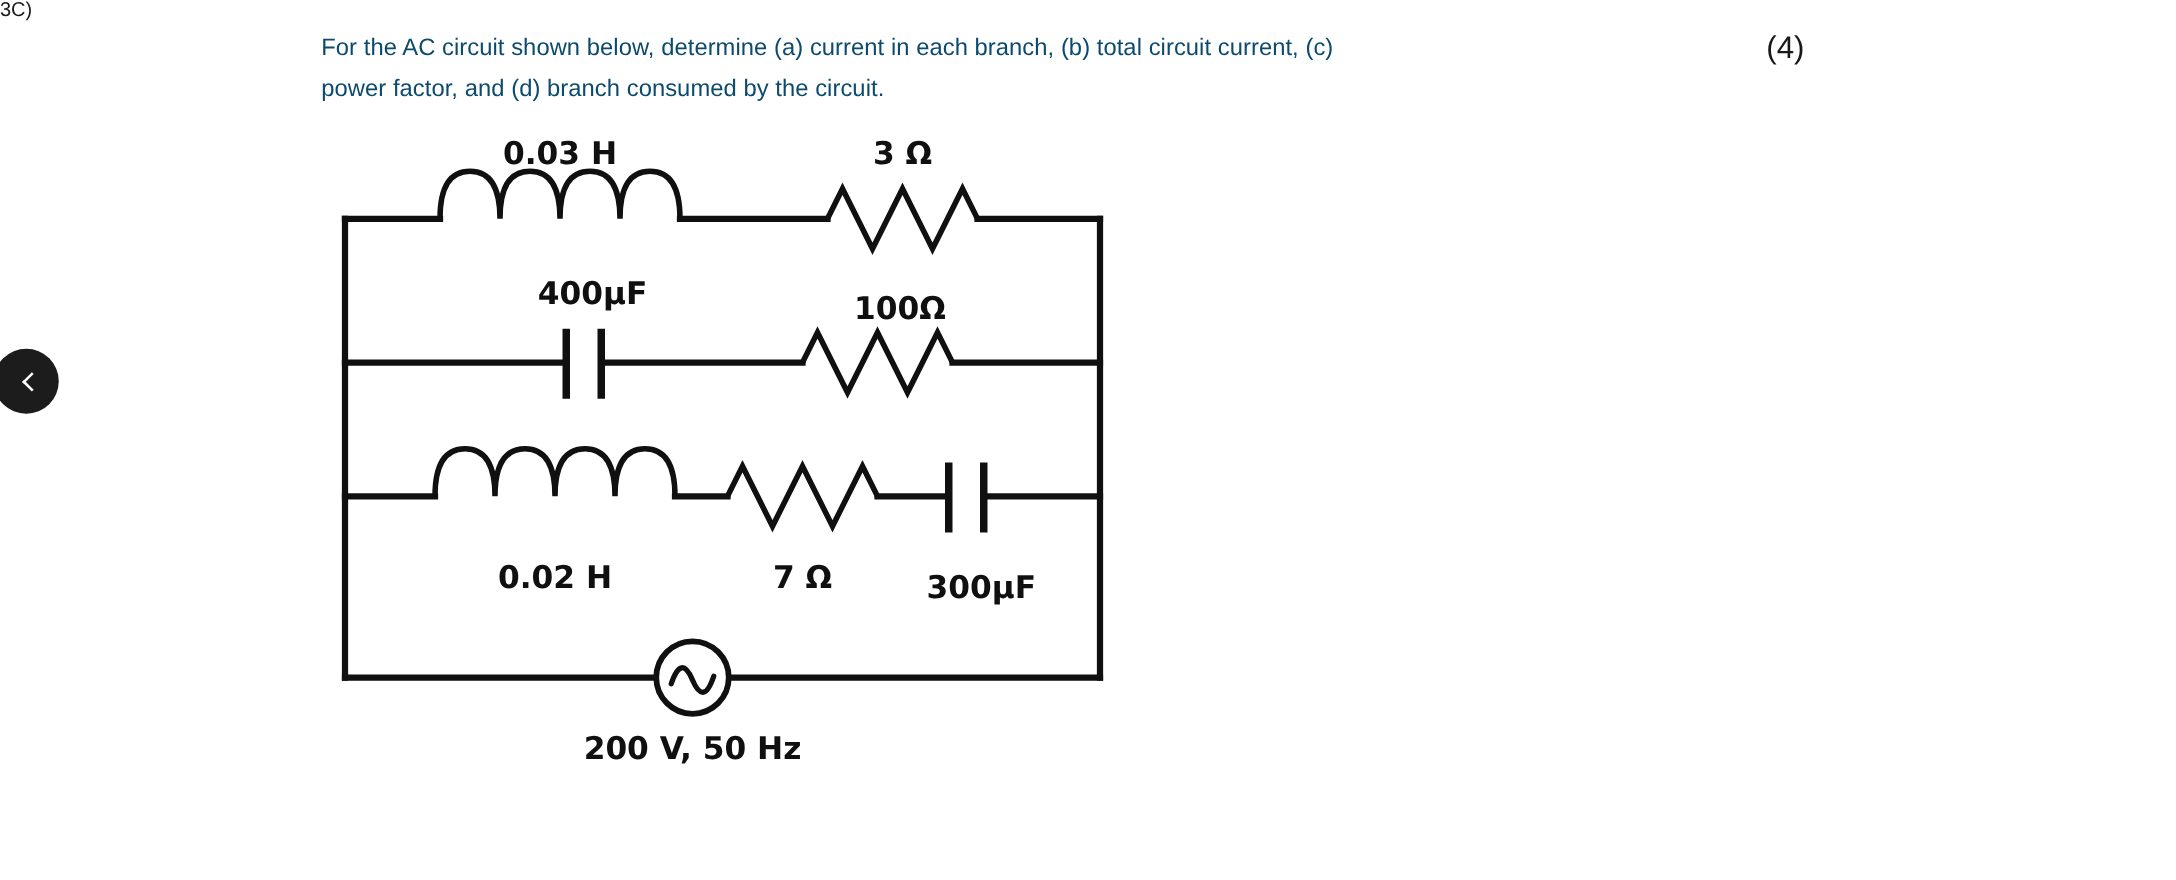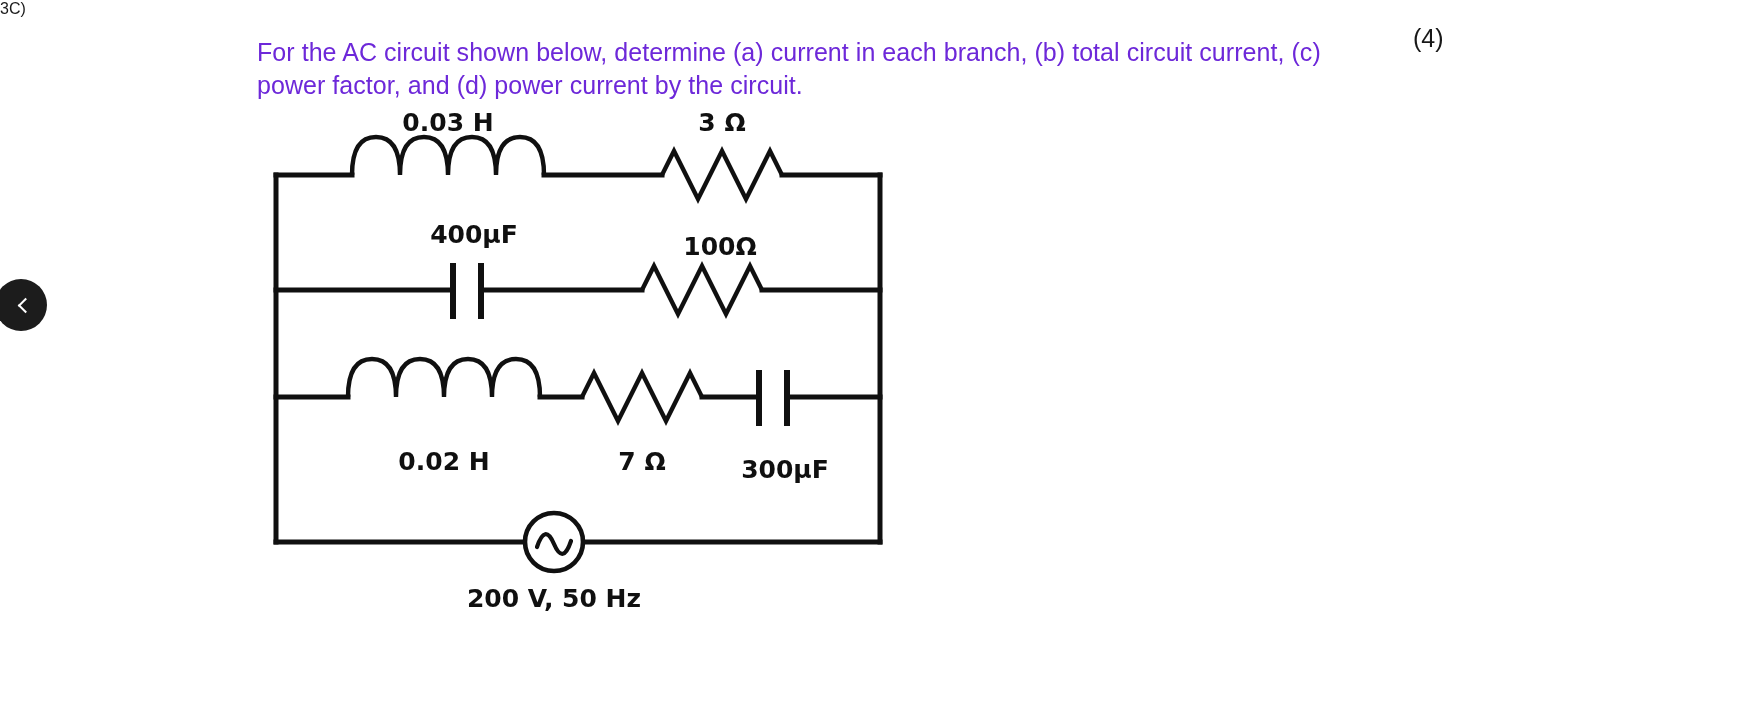--- a/index.html
+++ b/index.html
@@ -21,26 +21,26 @@
   #question-block {
     position: absolute;
     left: 0;
     top: 0;
     width: 1741px;
     height: 100px;
   }
   #question-text {
     position: absolute;
     left: 257px;
-    top: 36px;
+    top: 22px;
     width: 1120px;
-    font-size: 25px;
+    font-size: 19px;
     line-height: 33px;
     letter-spacing: 0.05px;
-    color: #6d28d9;
+    color: #0c4a6e;
   }
   .qline { display: block; white-space: nowrap; }
   #question-marks {
     position: absolute;
     left: 1413px;
     top: 22px;
     font-size: 25px;
     line-height: 33px;
     color: #181818;
     white-space: nowrap;
@@ -121,21 +121,21 @@
   }
 </style>
 </head>
 <body>
 
 <div id="question-block">
   <div>3C)</div>
 
   <div id="question-text">
     <span class="qline">For the AC circuit shown below, determine (a) current in each branch, (b) total circuit current, (c)</span>
-    <span class="qline">power factor, and (d) power current by the circuit.</span>
+    <span class="qline">power factor, and (d) branch consumed by the circuit.</span>
   </div>
 
   <div id="question-marks">(4)</div>
 </div>
 
 <div id="nav-back-button">
   <span class="chev"></span>
 </div>
 
 <div id="circuit-diagram">

